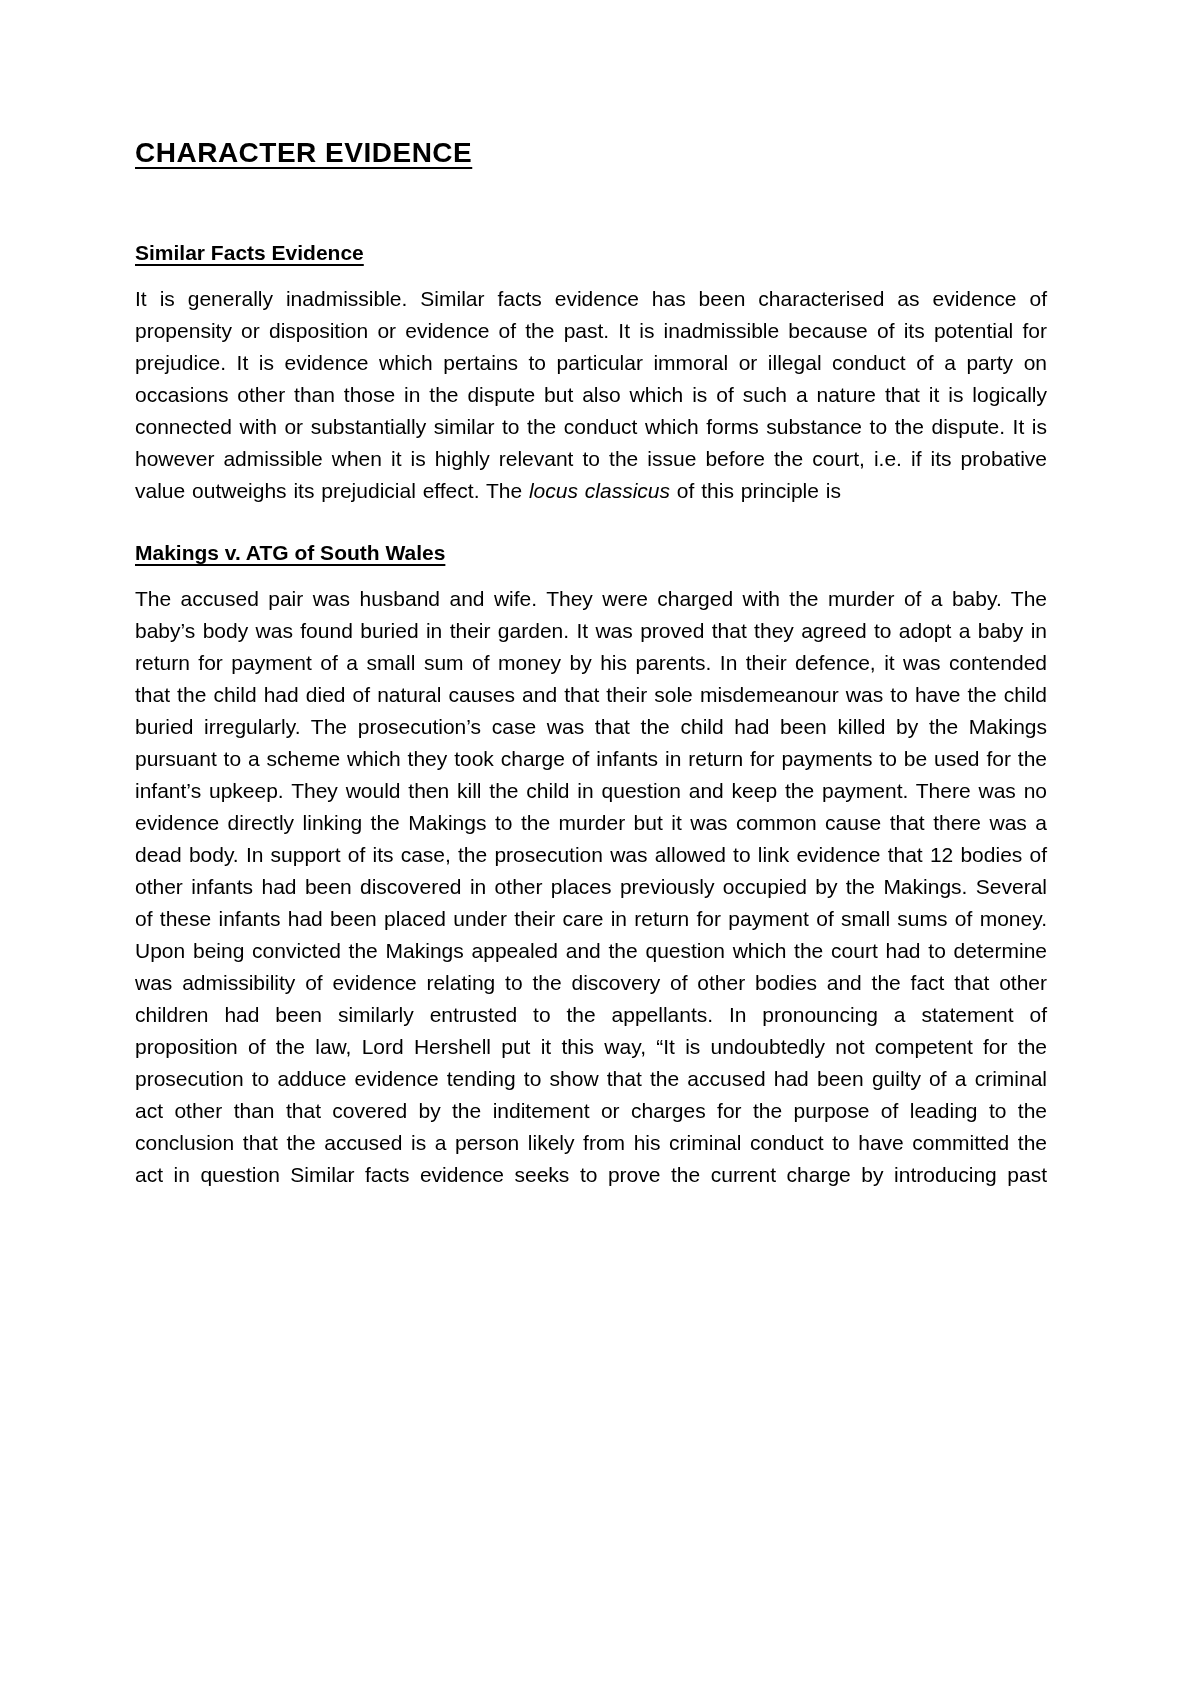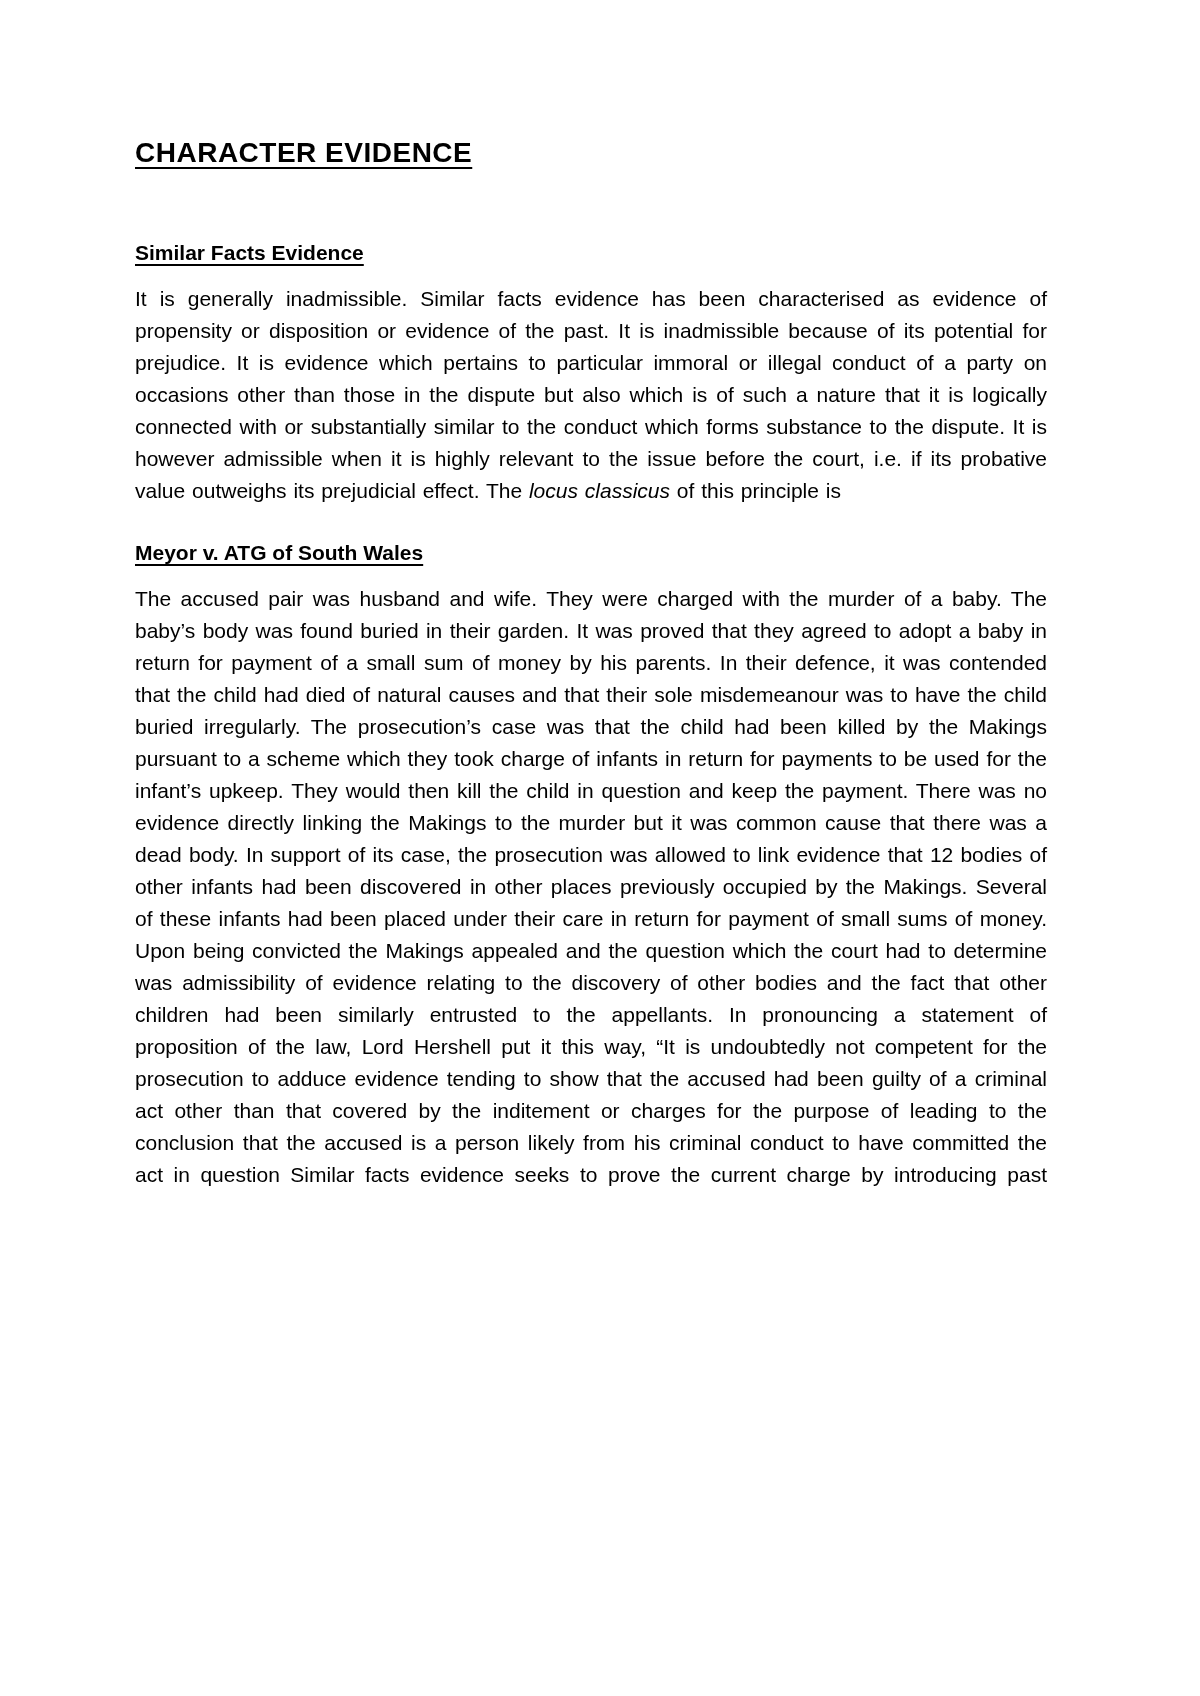--- a/index.html
+++ b/index.html
@@ -54,20 +54,20 @@
 <div class="page">
 
   <h1 class="doc-title">CHARACTER EVIDENCE</h1>
 
   <section>
     <h2 class="section-heading">Similar Facts Evidence</h2>
     <p class="body-para"><span>It is generally inadmissible. Similar facts evidence has been characterised as evidence of propensity or disposition or evidence of the past. It is inadmissible because of its potential for prejudice. It is evidence which pertains to particular immoral or illegal conduct of a party on occasions other than those in the dispute but also which is of such a nature that it is logically connected with or substantially similar to the conduct which forms substance to the dispute. It is however admissible when it is highly relevant to the issue before the court, i.e. if its probative value outweighs its prejudicial effect. The </span><span class="inline-italic">locus classicus</span><span> of this principle is</span></p>
   </section>
 
   <section>
-    <h2 class="section-heading">Meyor v. ATG of South Wales</h2>
+    <h2 class="section-heading">Makings v. ATG of South Wales</h2>
     <p class="body-para italic">The accused pair was husband and wife. They were charged with the murder of a baby. The baby’s body was found buried in their garden. It was proved that they agreed to adopt a baby in return for payment of a small sum of money by his parents. In their defence, it was contended that the child had died of natural causes and that their sole misdemeanour was to have the child buried irregularly. The prosecution’s case was that the child had been killed by the Makings pursuant to a scheme which they took charge of infants in return for payments to be used for the infant’s upkeep. They would then kill the child in question and keep the payment. There was no evidence directly linking the Makings to the murder but it was common cause that there was a dead body. In support of its case, the prosecution was allowed to link evidence that 12 bodies of other infants had been discovered in other places previously occupied by the Makings. Several of these infants had been placed under their care in return for payment of small sums of money. Upon being convicted the Makings appealed and the question which the court had to determine was admissibility of evidence relating to the discovery of other bodies and the fact that other children had been similarly entrusted to the appellants. In pronouncing a statement of proposition of the law, Lord Hershell put it this way, “It is undoubtedly not competent for the prosecution to adduce evidence tending to show that the accused had been guilty of a criminal act other than that covered by the inditement or charges for the purpose of leading to the conclusion that the accused is a person likely from his criminal conduct to have committed the act in question Similar facts evidence seeks to prove the current charge by introducing past dishonourable contact. Here the risk of prejudice is too great.”</p>
   </section>
 
   <section>
   </section>
 
 </div>
 
 </body></html>

